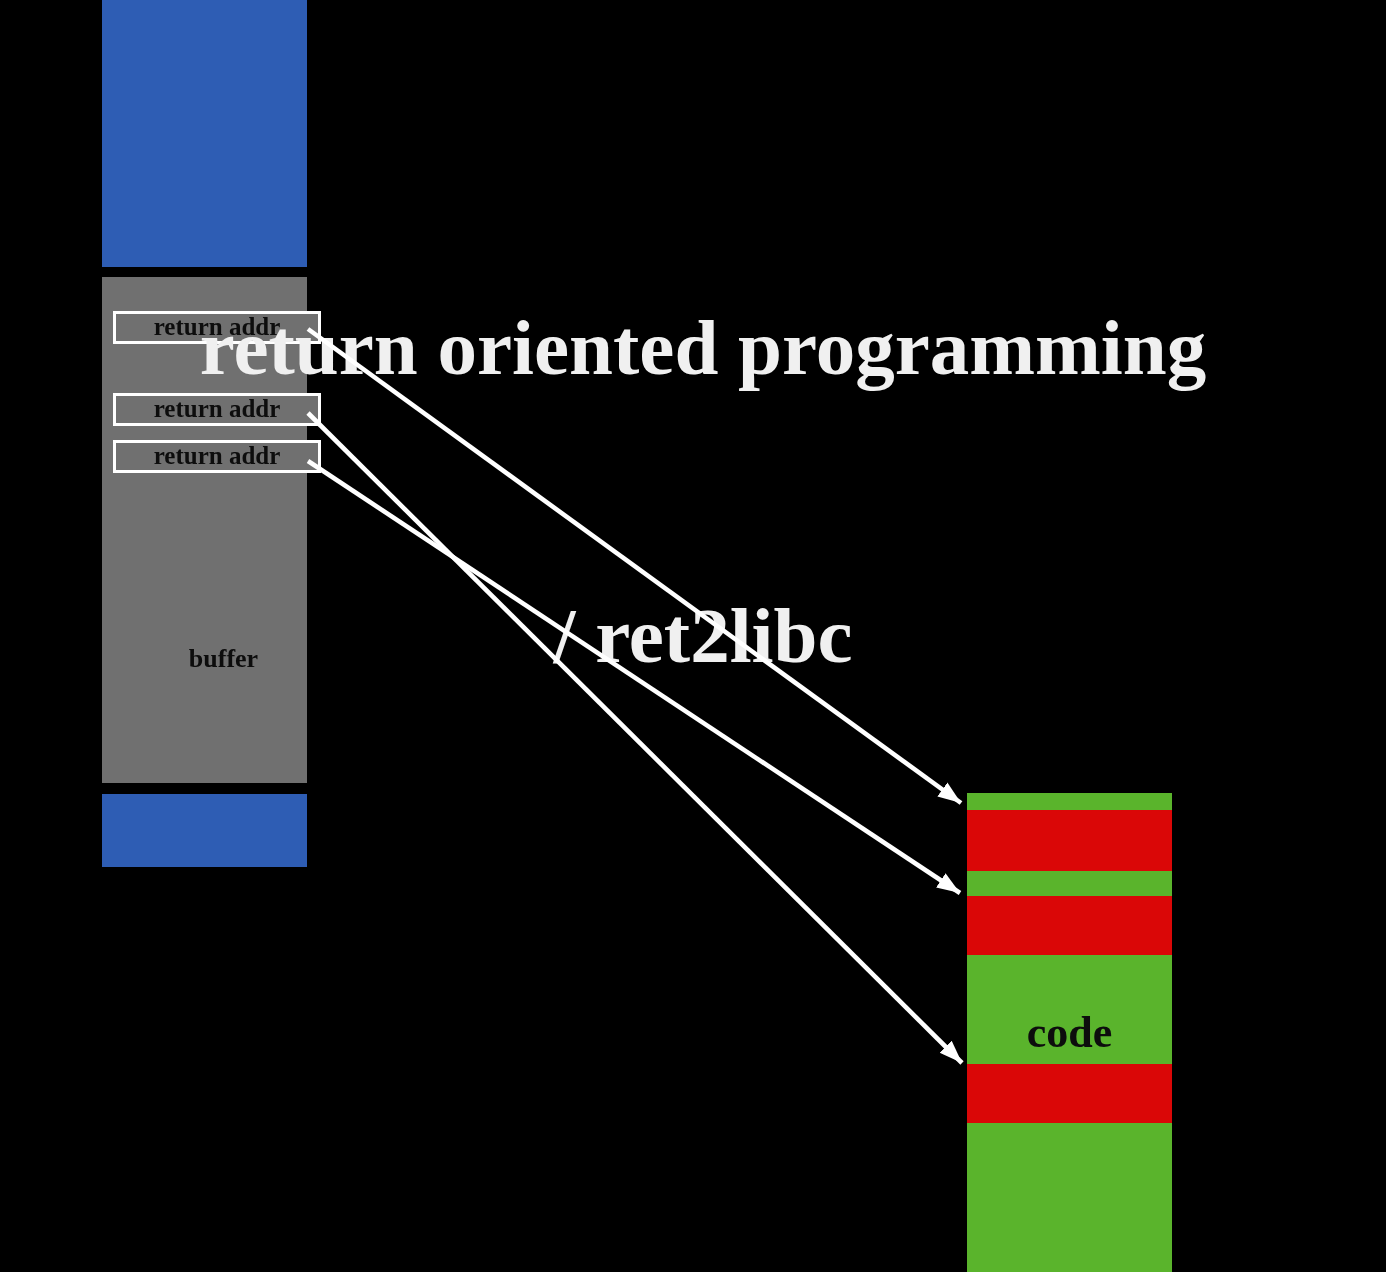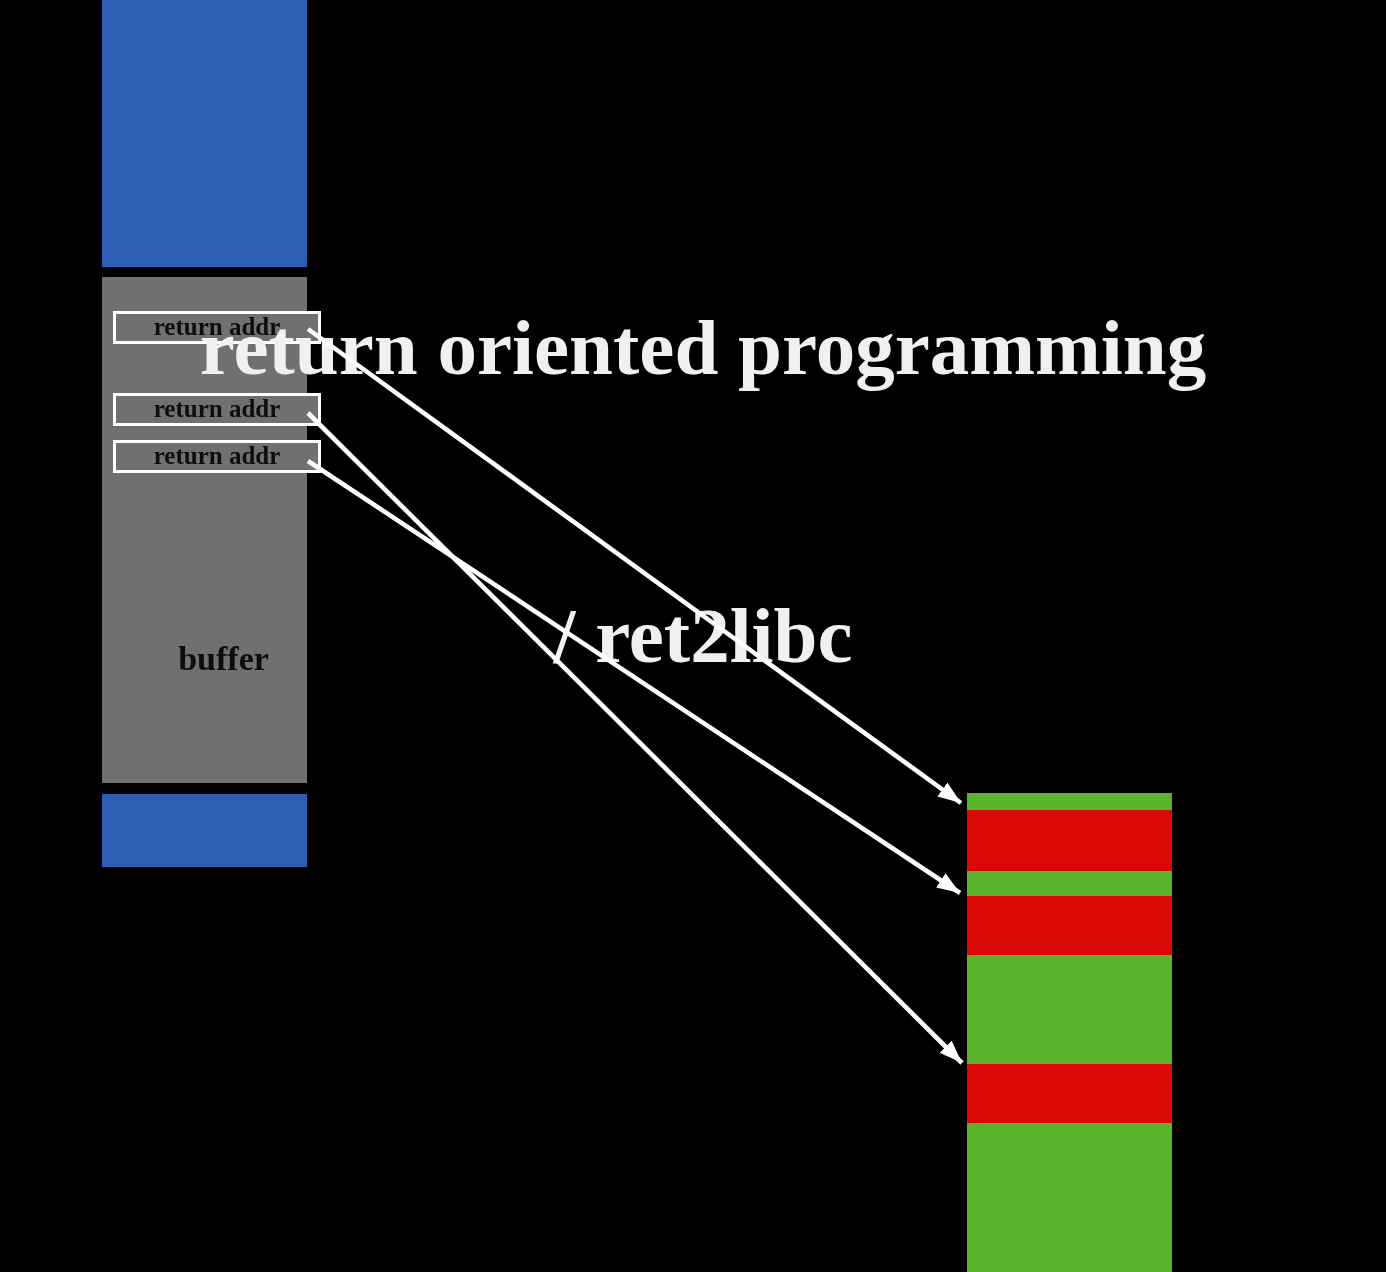--- a/index.html
+++ b/index.html
@@ -48,21 +48,21 @@
     line-height: 26px;
     z-index: 3;
   }
   .buffer-label {
     position: absolute;
     left: 102px;
     top: 644px;
     width: 243px;
     text-align: center;
     font-weight: bold;
-    font-size: 34px;
+    font-size: 26px;
     line-height: 30px;
     z-index: 3;
   }
   #code-column {
     position: absolute;
     left: 967px;
     top: 793px;
     width: 205px;
     z-index: 1;
   }
@@ -111,20 +111,21 @@
   <div id="code-column">
       <div class="stripe" style="height: 17px; background: rgb(90, 180, 44);"></div>
       <div class="stripe" style="height: 61px; background: rgb(218, 7, 7);"></div>
       <div class="stripe" style="height: 25px; background: rgb(90, 180, 44);"></div>
       <div class="stripe" style="height: 59px; background: rgb(218, 7, 7);"></div>
       <div class="stripe" style="height: 109px; background: rgb(90, 180, 44);"></div>
       <div class="stripe" style="height: 59px; background: rgb(218, 7, 7);"></div>
       <div class="stripe" style="height: 149px; background: rgb(90, 180, 44);"></div>
     </div>
 
+  <div class="code-label" style="color: rgb(13, 13, 13);">code</div>
 
   <svg id="arrow-layer" width="1386" height="1272" viewBox="0 0 1386 1272">
     <defs>
       <marker id="ah" viewBox="0 0 10 10" refX="10" refY="5" markerWidth="5" markerHeight="5" markerUnits="strokeWidth" orient="auto">
         <path id="ah-path" d="M 0 1.3 L 10 5 L 0 8.7 z" fill="#ffffff"></path>
       </marker>
     </defs>
   <line x1="308" y1="329" x2="961" y2="803" stroke="#ffffff" stroke-width="4.6" marker-end="url(#ah)"></line>
       <line x1="308" y1="413" x2="962" y2="1063" stroke="#ffffff" stroke-width="4.6" marker-end="url(#ah)"></line>
       <line x1="308" y1="461" x2="960" y2="893" stroke="#ffffff" stroke-width="4.6" marker-end="url(#ah)"></line>

